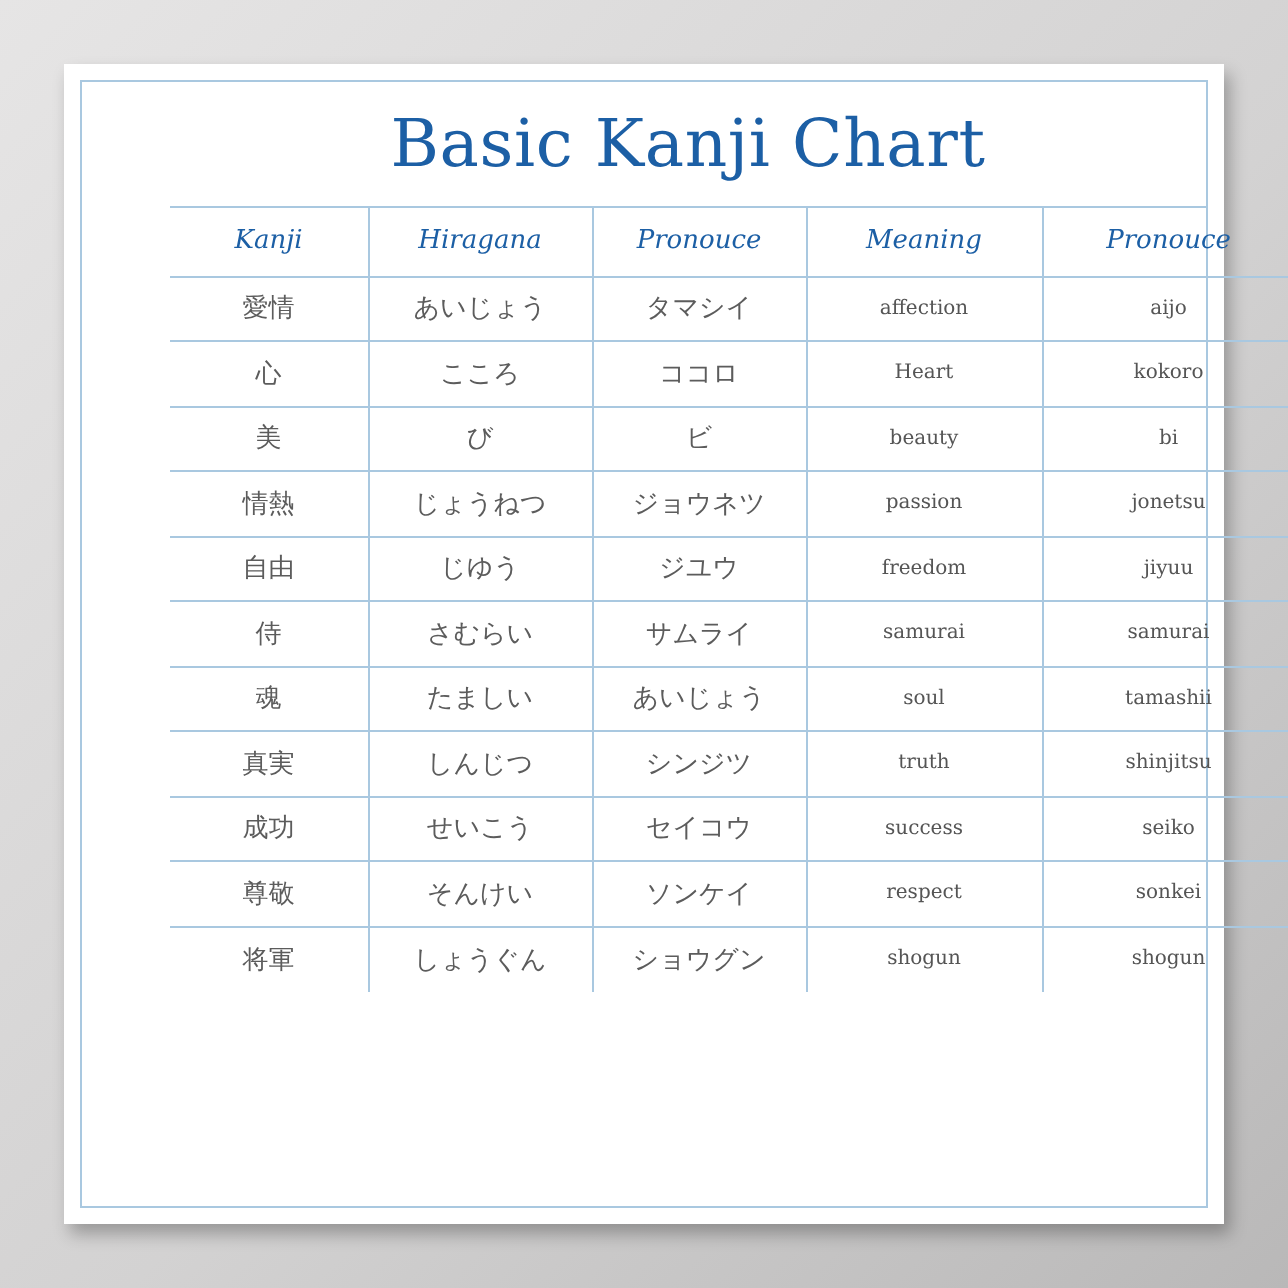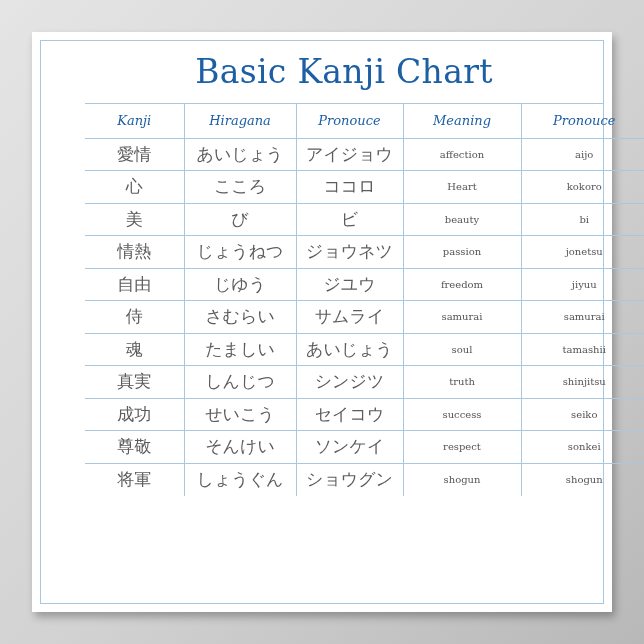--- a/index.html
+++ b/index.html
@@ -42,21 +42,21 @@
   }
   th:last-child, td:last-child { border-right: none; }
   tr:last-child td { border-bottom: none; }
   th {
     font-family: "DejaVu Serif", serif; font-style: italic; font-weight: normal;
     font-size: 13px; color: #1c5fa5; height: 34px;
   }
   td {
     font-size: 14px; color: #5a5a5a;
   }
-  td.jp { font-family: Liberation Sans, sans-serif; font-size: 17px; color: #5c5c5c; }
+  td.jp { font-family: Liberation Sans, sans-serif; font-size: 13px; color: #5c5c5c; }
   td.en { font-family: "DejaVu Serif", serif; font-size: 10px; color: #555555; }
 </style>
 </head>
 <body>
 
 <div class="poster">
   <div class="chart">
     <div class="title-row">
       <div class="title">Basic Kanji Chart</div>
     </div>
@@ -74,21 +74,21 @@
           <th>Hiragana</th>
           <th>Pronouce</th>
           <th>Meaning</th>
           <th>Pronouce</th>
         </tr>
       </thead>
       <tbody id="tbody">
           <tr>
             <td class="jp">愛情</td>
             <td class="jp">あいじょう</td>
-            <td class="jp">アイジョウ</td>
+            <td class="jp">タマシイ</td>
             <td class="en">affection</td>
             <td class="en">aijo</td>
           </tr>
           <tr>
             <td class="jp">心</td>
             <td class="jp">こころ</td>
             <td class="jp">ココロ</td>
             <td class="en">Heart</td>
             <td class="en">kokoro</td>
           </tr>

